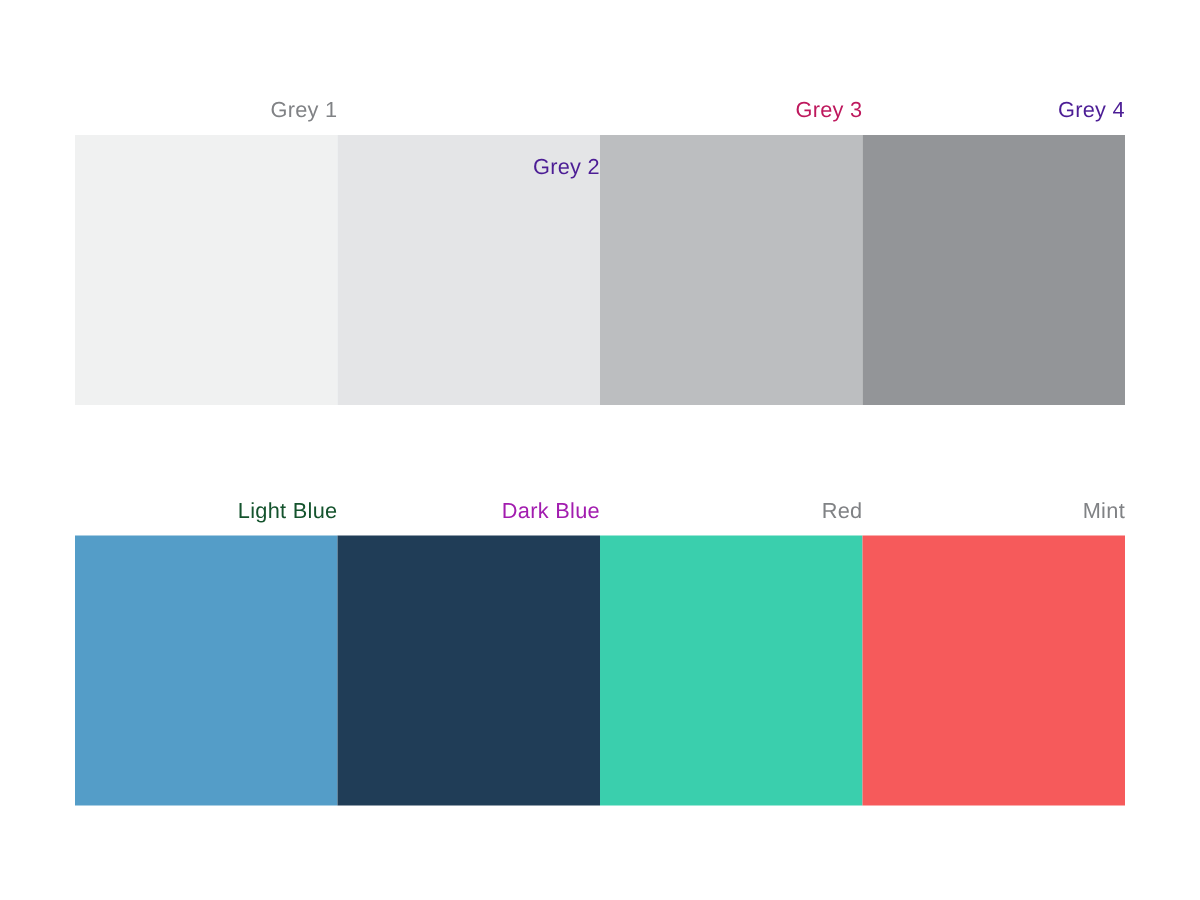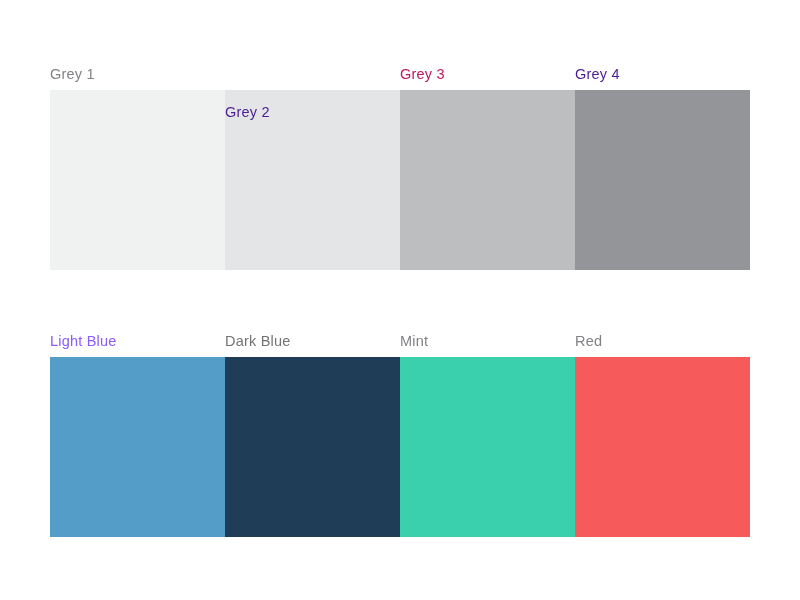--- a/index.html
+++ b/index.html
@@ -12,20 +12,21 @@
     height: 600px;
     background: #ffffff;
     font-family: "Liberation Sans", sans-serif;
     overflow: hidden;
   }
   .palette-page {
     position: relative;
     width: 771px;
     height: 600px;
     background: #ffffff;
+    text-align: right;
   }
   .palette-group {
     position: absolute;
     left: 50px;
     width: 700px;
   }
   #group-greys { top: 58px; }
   #group-colors { top: 325px; }
 
   .label-row {
@@ -70,24 +71,24 @@
     <div class="swatch-row">
       <div class="swatch" style="background-color: rgb(240, 241, 241);"></div>
       <div class="swatch" style="background-color: rgb(228, 229, 231);"></div>
       <div class="swatch" style="background-color: rgb(188, 190, 192);"></div>
       <div class="swatch" style="background-color: rgb(147, 149, 152);"></div>
     </div>
   </div>
 
   <div class="palette-group" id="group-colors">
     <div class="label-row">
-      <div class="swatch-label" style="color: #8b5cf6;">Light Blue</div>
-      <div class="swatch-label" style="color: #737373;">Dark Blue</div>
+      <div class="swatch-label" style="color: #14532d;">Light Blue</div>
+      <div class="swatch-label" style="color: #a21caf;">Dark Blue</div>
+      <div class="swatch-label" style="color: rgb(128, 130, 133);">Red</div>
       <div class="swatch-label" style="color: rgb(128, 130, 133);">Mint</div>
-      <div class="swatch-label" style="color: rgb(128, 130, 133);">Red</div>
     </div>
     <div class="swatch-row">
       <div class="swatch" style="background-color: rgb(84, 157, 200);"></div>
       <div class="swatch" style="background-color: rgb(32, 61, 87);"></div>
       <div class="swatch" style="background-color: rgb(58, 207, 173);"></div>
       <div class="swatch" style="background-color: rgb(246, 90, 91);"></div>
     </div>
   </div>
 
 </div>

